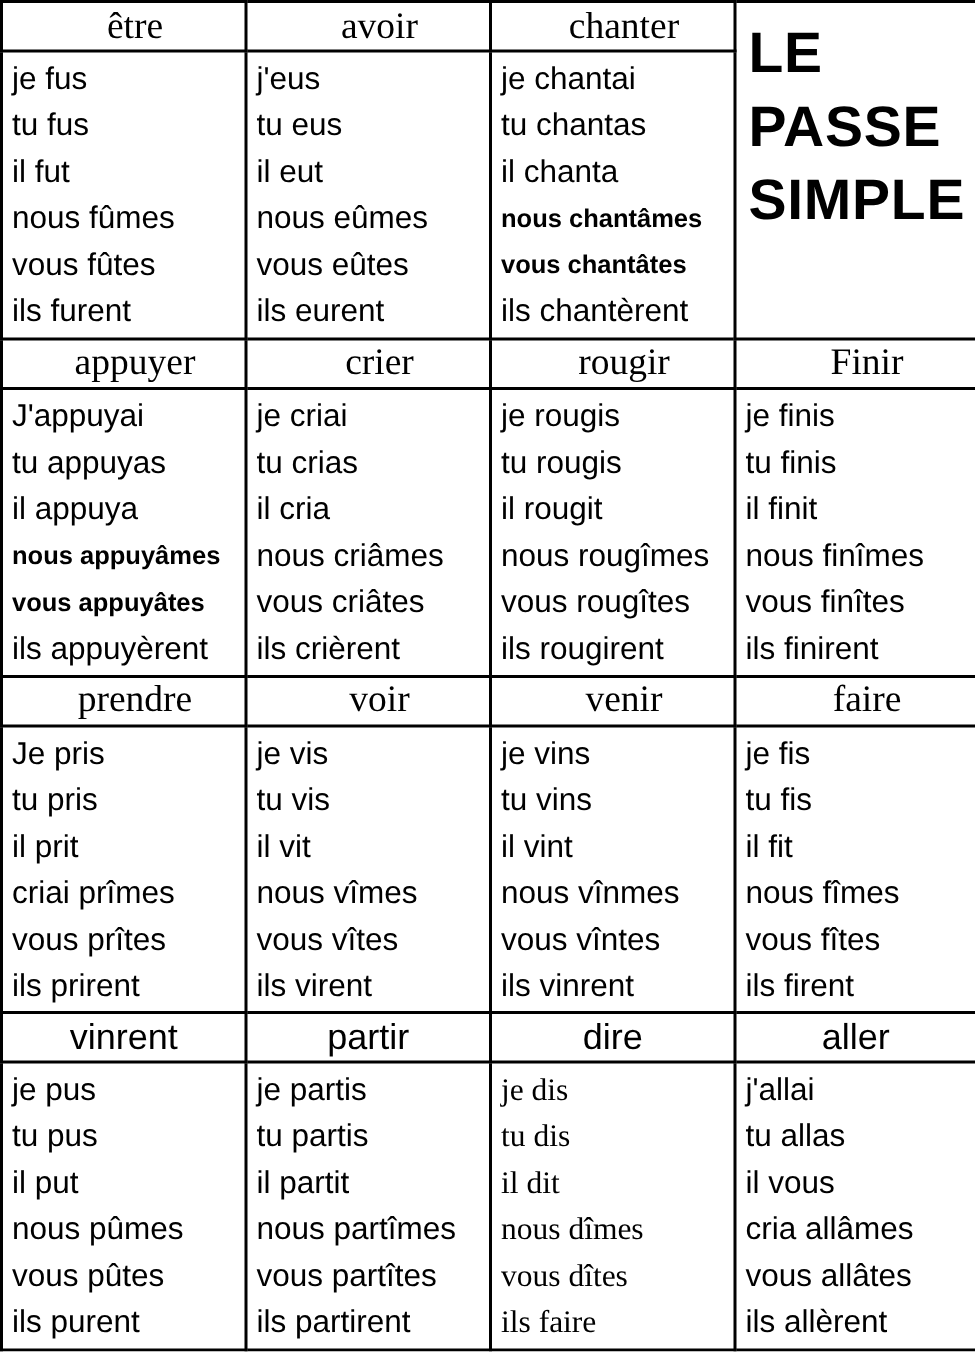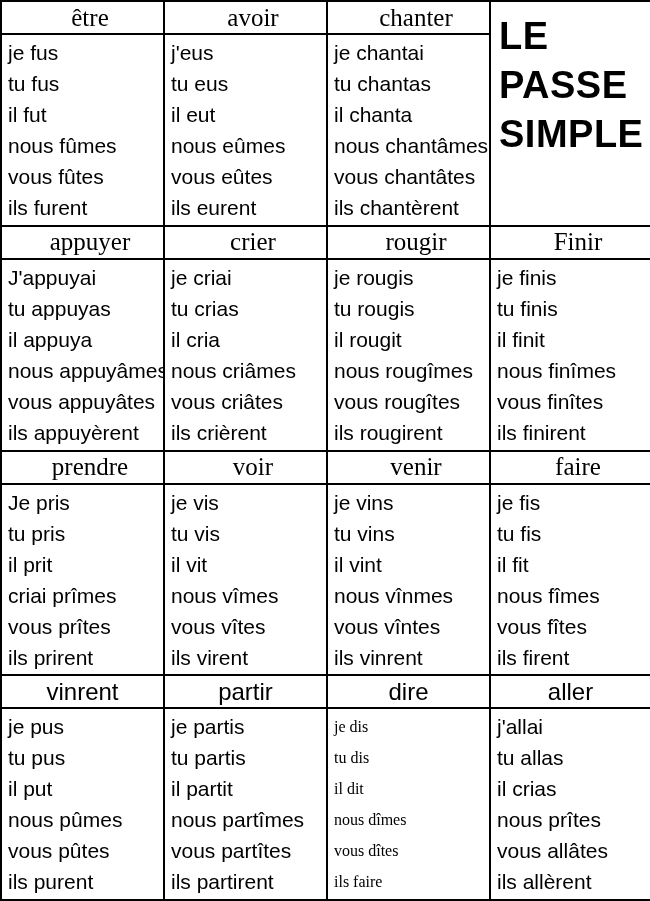--- a/index.html
+++ b/index.html
@@ -29,24 +29,24 @@
   td.cell {
     vertical-align: top;
     padding: 2px 2px 0 6px;
     font-family: "Liberation Sans", sans-serif;
     font-size: 21px;
     line-height: 31px;
     margin-left: 20px;
   }
   td.cell-serif {
     font-family: "Liberation Serif", serif;
-    font-size: 16px;
+    font-size: 21px;
   }
   .ln { white-space: nowrap; }
-  .ln.sm { font-size: 21px; }
+  .ln.sm { font-size: 17px; font-weight: bold; }
   td.titlecell {
     vertical-align: top;
     padding: 10px 0 0 8px;
     font-family: "Liberation Sans", sans-serif;
     font-weight: bold;
     font-size: 38px;
     line-height: 49px;
     letter-spacing: 0.5px;
   }
 </style>
@@ -208,20 +208,20 @@
       <div class="ln">je dis</div>
       <div class="ln">tu dis</div>
       <div class="ln">il dit</div>
       <div class="ln">nous dîmes</div>
       <div class="ln">vous dîtes</div>
       <div class="ln">ils faire</div>
     </td>
     <td class="cell">
       <div class="ln">j'allai</div>
       <div class="ln">tu allas</div>
-      <div class="ln">il crias</div>
-      <div class="ln">nous prîtes</div>
+      <div class="ln">il vous</div>
+      <div class="ln">cria allâmes</div>
       <div class="ln">vous allâtes</div>
       <div class="ln">ils allèrent</div>
     </td>
   </tr>
 </tbody>
   </table>
 
 </body></html>

